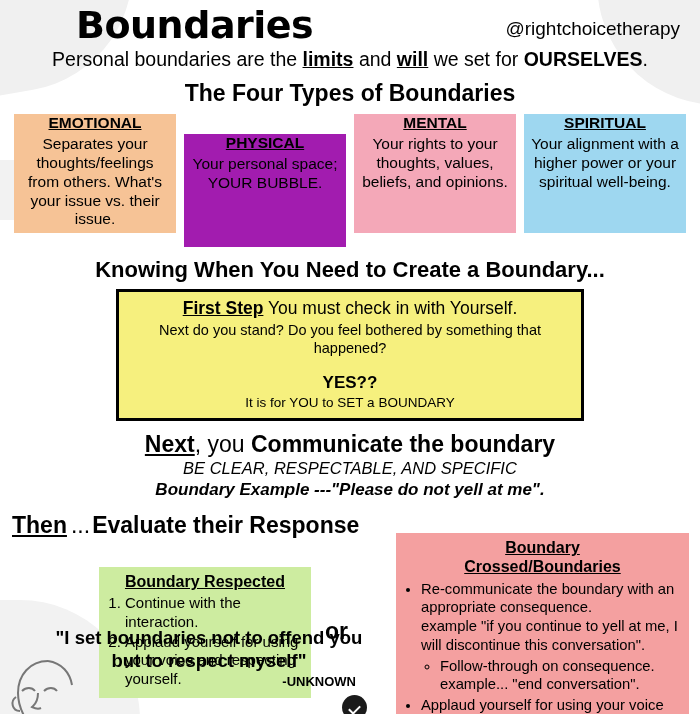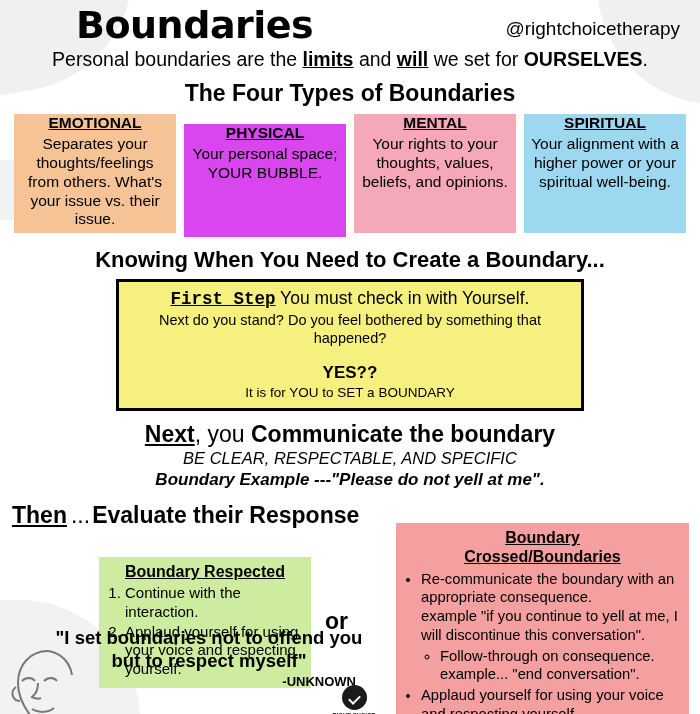--- a/index.html
+++ b/index.html
@@ -108,42 +108,42 @@
     line-height: 1.22;
   }
   .type-card .cap {
     font-weight: bold;
     text-decoration: underline;
     font-size: 15.5px;
     display: block;
     margin-bottom: 2px;
   }
   .c-emotional { background: #f6c396; height: 119px; }
-  .c-physical  { background: #d946ef; height: 113px; margin-top: 10px; }
+  .c-physical  { background: #a21caf; height: 113px; margin-top: 20px; }
   .c-mental    { background: #f4a8b8; height: 119px; }
   .c-spiritual { background: #9ed7f0; height: 119px; }
 
   .knowing {
     text-align: center;
     font-weight: bold;
     font-size: 22px;
     margin: 10px 0 6px 0;
   }
 
   
   .first-step-wrap { display: flex; justify-content: center; }
   .first-step {
     width: 468px;
     background: #f6f07e;
     border: 3px solid #000;
     padding: 6px 10px 8px 10px;
     text-align: center;
   }
   .fs-line1 { font-size: 17.5px; margin-bottom: 2px; }
-  .fs-line1 .lbl { font-weight: bold; text-decoration: underline; font-family: Liberation Mono, monospace; }
+  .fs-line1 .lbl { font-weight: bold; text-decoration: underline; }
   .fs-line2 { font-size: 14.5px; line-height: 1.25; }
   .fs-yes { font-weight: bold; font-size: 17px; margin-top: 16px; }
   .fs-last { font-size: 13.5px; margin-top: 2px; }
 
   
   .next-line {
     text-align: center;
     font-size: 23px;
     margin-top: 10px;
   }

